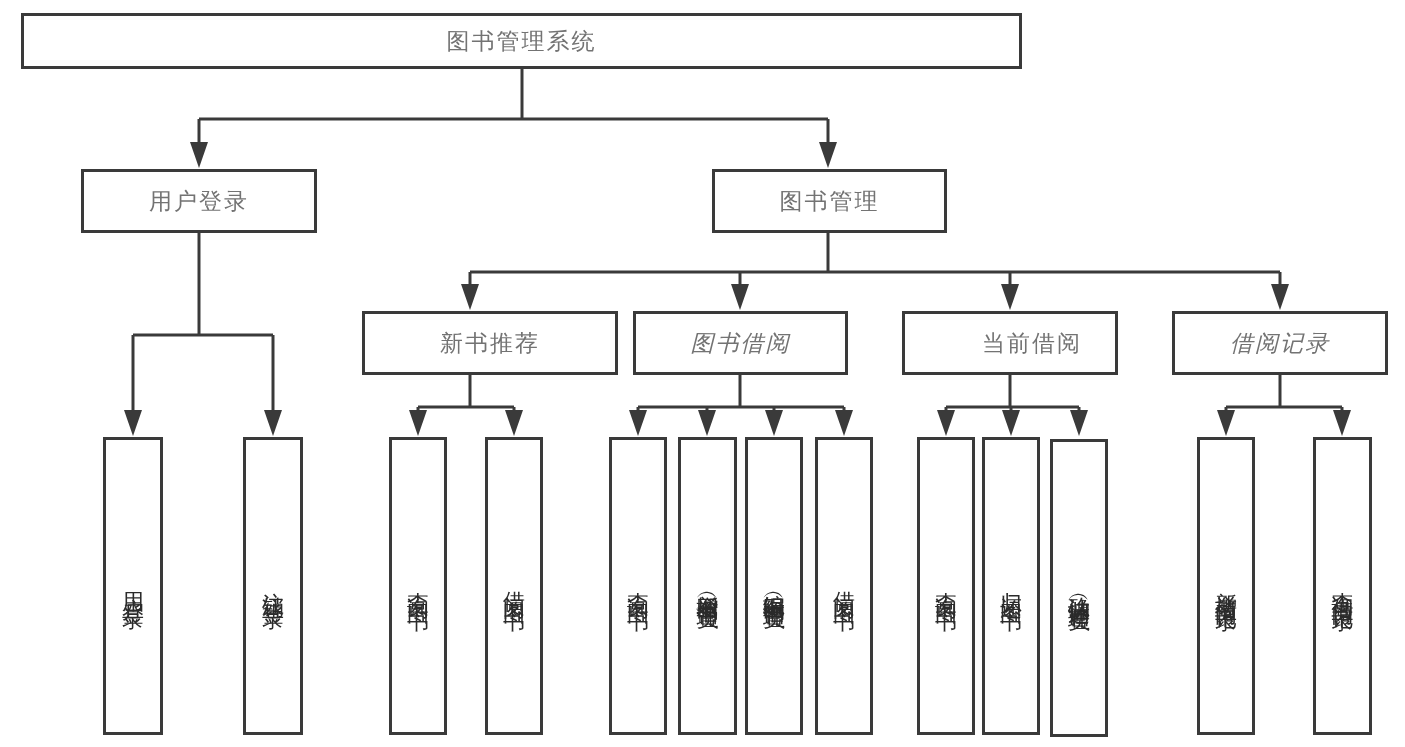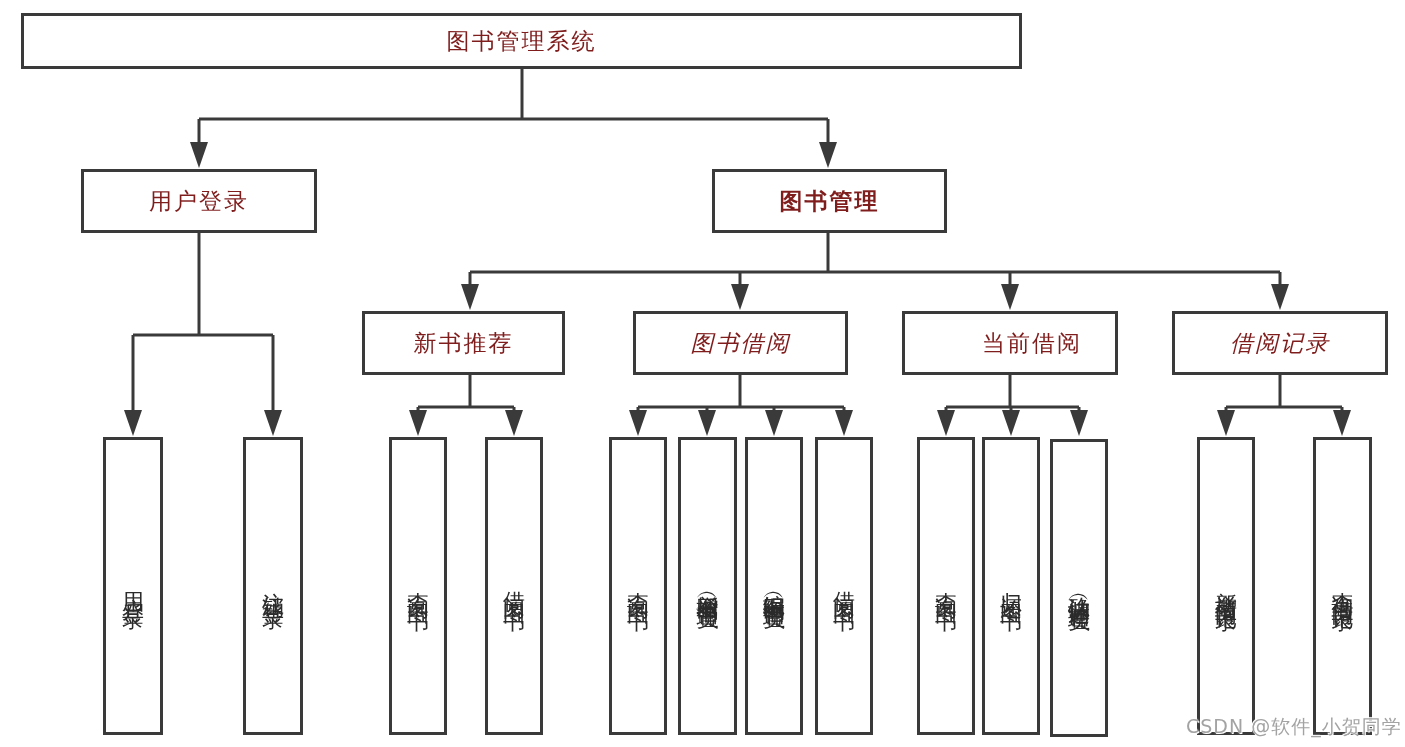--- a/index.html
+++ b/index.html
@@ -25,21 +25,21 @@
   }
   .box {
     position: absolute;
     box-sizing: border-box;
     border: 3px solid #3a3a3a;
     background: #ffffff;
     display: flex;
     align-items: center;
     justify-content: center;
     font-size: 23px;
-    color: #7f1d1d;
+    color: #737373;
     letter-spacing: 2px;
     white-space: nowrap;
     text-align: center;
   }
   .vbox {
     position: absolute;
     box-sizing: border-box;
     border: 3px solid #3a3a3a;
     background: #ffffff;
     display: flex;
@@ -135,23 +135,23 @@
       <polygon points="1002,410 1020,410 1011,436"></polygon>
       <polygon points="1070,410 1088,410 1079,436"></polygon>
       <polygon points="1217,410 1235,410 1226,436"></polygon>
       <polygon points="1333,410 1351,410 1342,436"></polygon>
     </g>
   </svg>
 
   <div class="box" style="left:21px; top:13px; width:1001px; height:56px;">图书管理系统</div>
 
   <div class="box" style="left:81px; top:169px; width:236px; height:64px;">用户登录</div>
-  <div class="box" style="left:712px; top:169px; width:235px; height:64px;font-weight:bold;">图书管理</div>
+  <div class="box" style="left:712px; top:169px; width:235px; height:64px;">图书管理</div>
 
-  <div class="box" style="left:362px; top:311px; width:203px; height:64px;">新书推荐</div>
+  <div class="box" style="left:362px; top:311px; width:256px; height:64px;">新书推荐</div>
   <div class="box" style="left:633px; top:311px; width:215px; height:64px;font-style:italic;">图书借阅</div>
   <div class="box" style="left:902px; top:311px; width:216px; height:64px;padding-left:44px;">当前借阅</div>
   <div class="box" style="left:1172px; top:311px; width:216px; height:64px;font-style:italic;">借阅记录</div>
 
   <div class="vbox" style="left:103px; top:437px; width:60px; height:298px;">用户登录</div>
   <div class="vbox" style="left:243px; top:437px; width:60px; height:298px;">注销登录</div>
 
   <div class="vbox" style="left:389px; top:437px; width:58px; height:298px;">查询图书</div>
   <div class="vbox" style="left:485px; top:437px; width:58px; height:298px;">借阅图书</div>
 
@@ -160,15 +160,14 @@
   <div class="vbox" style="left:745px; top:437px; width:58px; height:298px; letter-spacing:2px;">编辑图书（管理员）</div>
   <div class="vbox" style="left:815px; top:437px; width:58px; height:298px;">借阅图书</div>
 
   <div class="vbox" style="left:917px; top:437px; width:58px; height:298px;">查询图书</div>
   <div class="vbox" style="left:982px; top:437px; width:58px; height:298px;">归还图书</div>
   <div class="vbox" style="left:1050px; top:439px; width:58px; height:298px; letter-spacing:2px;">确认归还（管理员）</div>
 
   <div class="vbox" style="left:1197px; top:437px; width:58px; height:298px; letter-spacing:4px;">新增借阅记录</div>
   <div class="vbox" style="left:1313px; top:437px; width:59px; height:298px; letter-spacing:4px;">查询借阅记录</div>
 
-  <div class="watermark">CSDN @软件_小贺同学</div>
 
 </div>
 
 </body></html>

